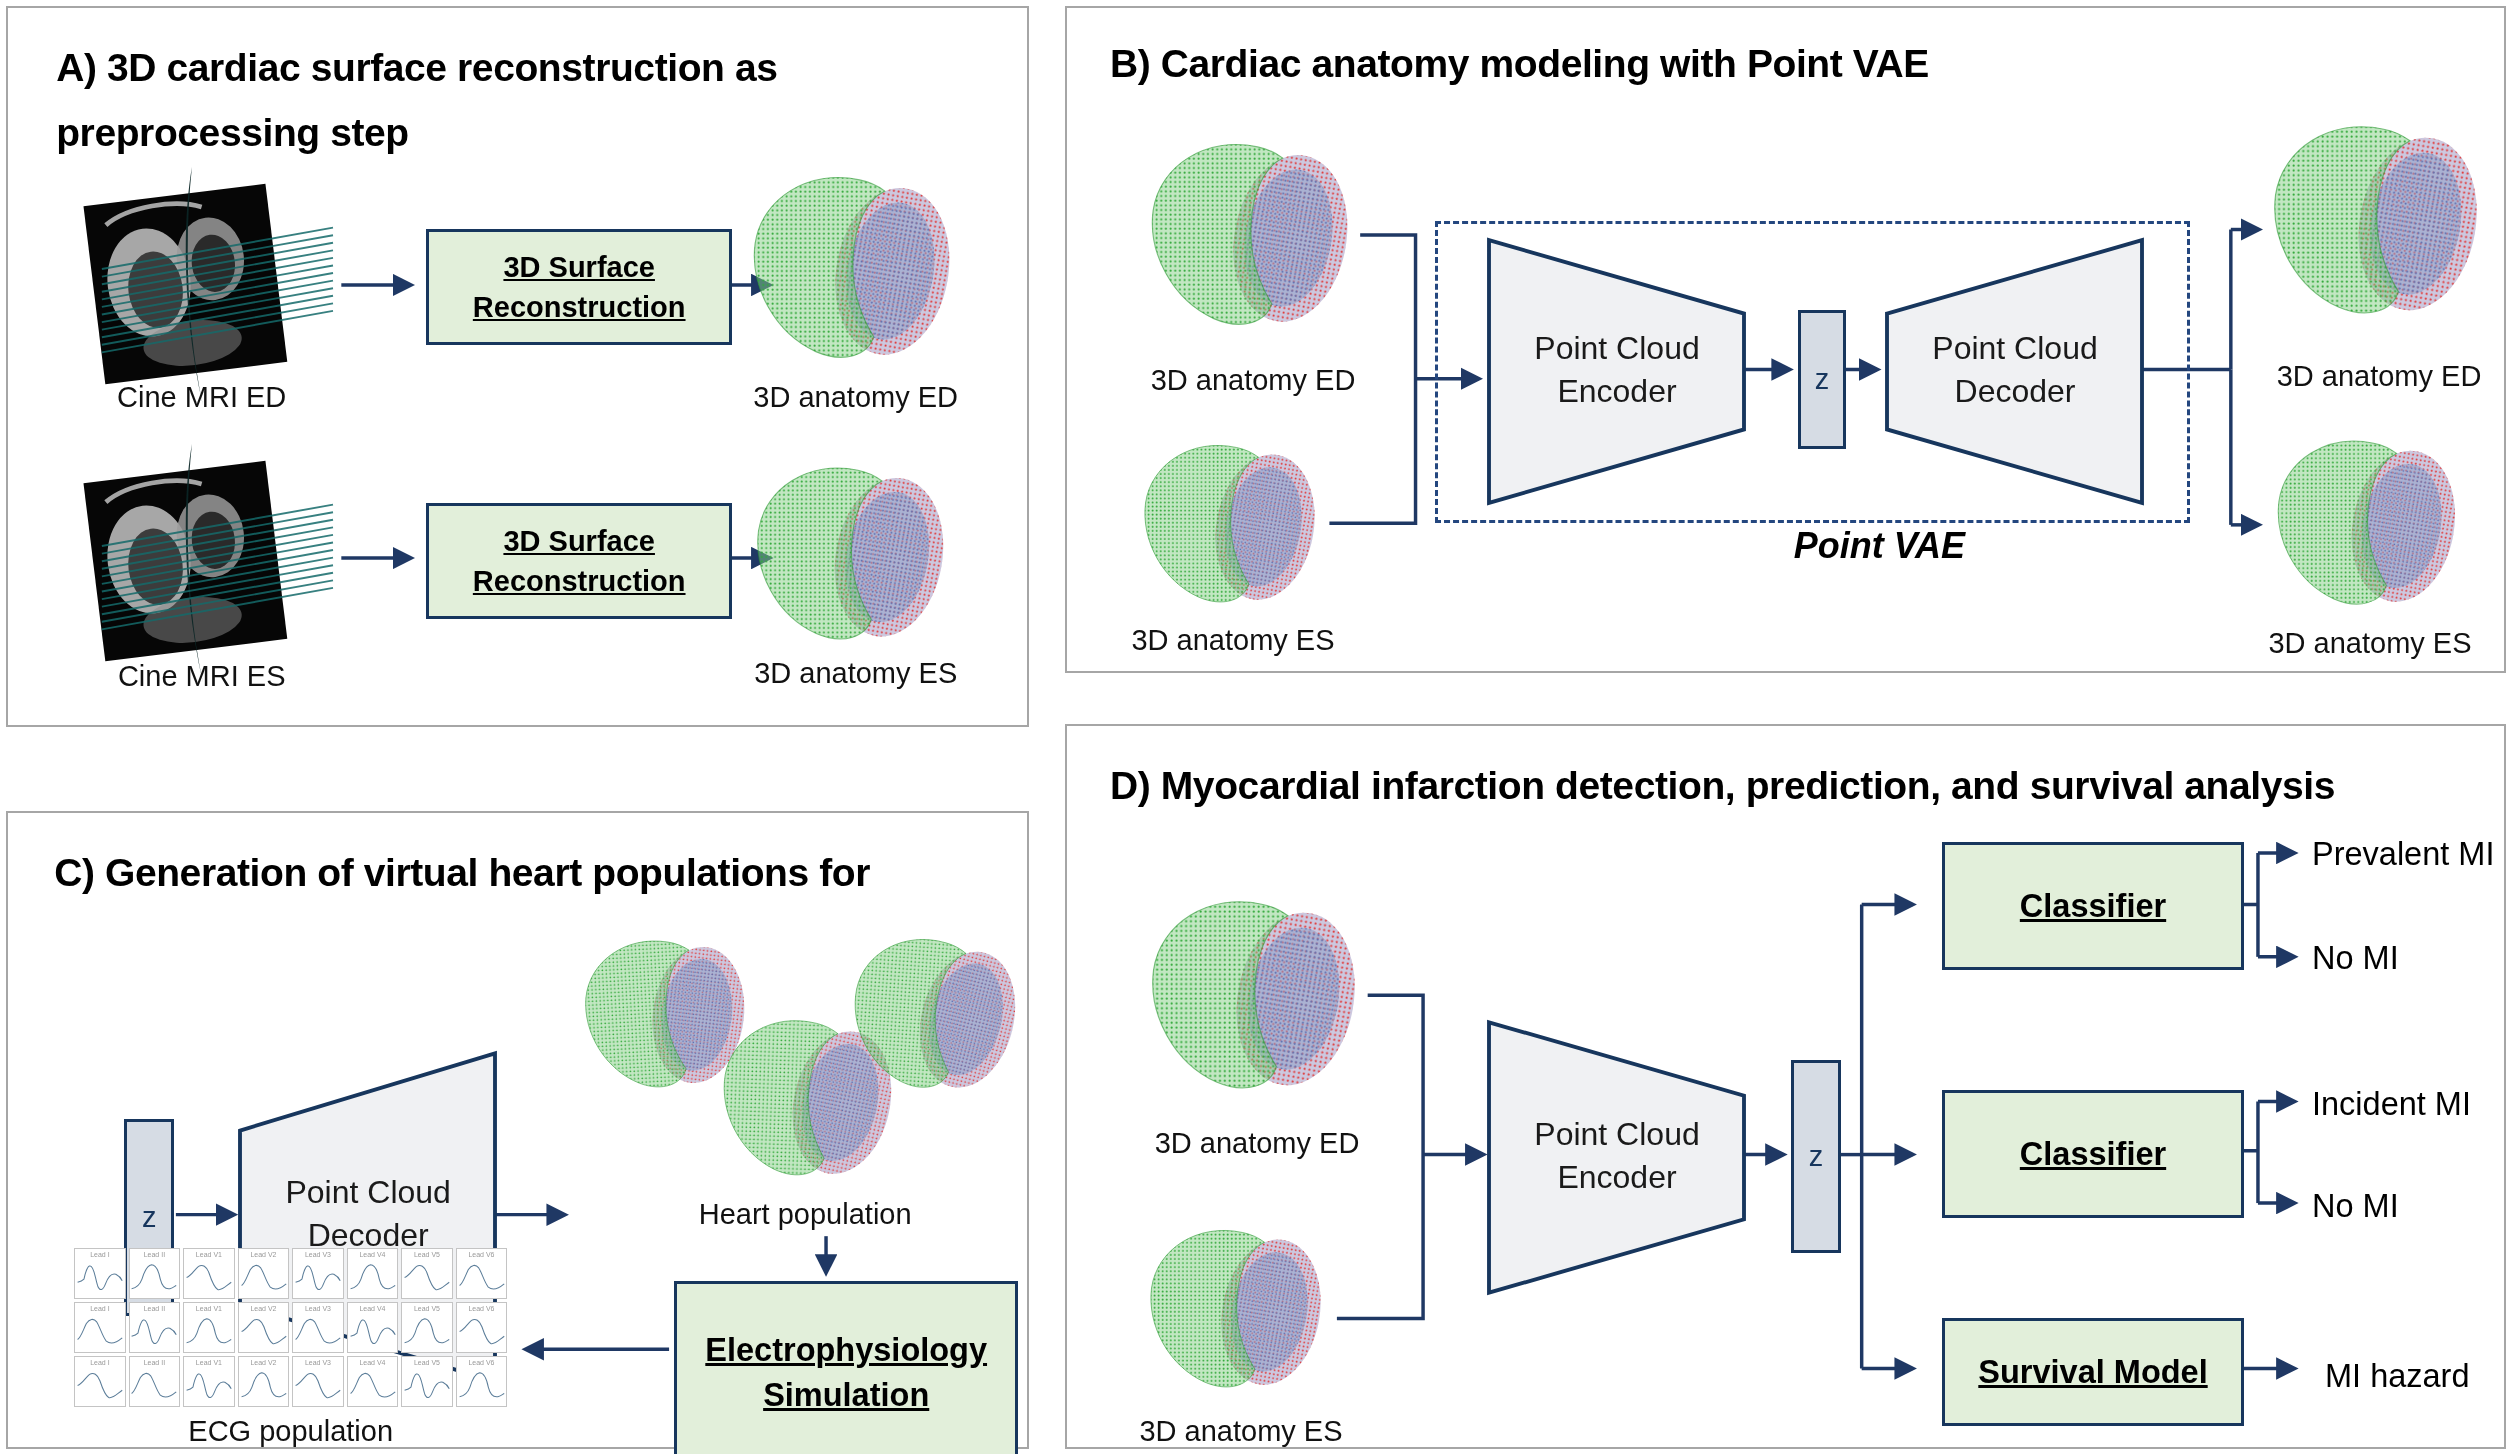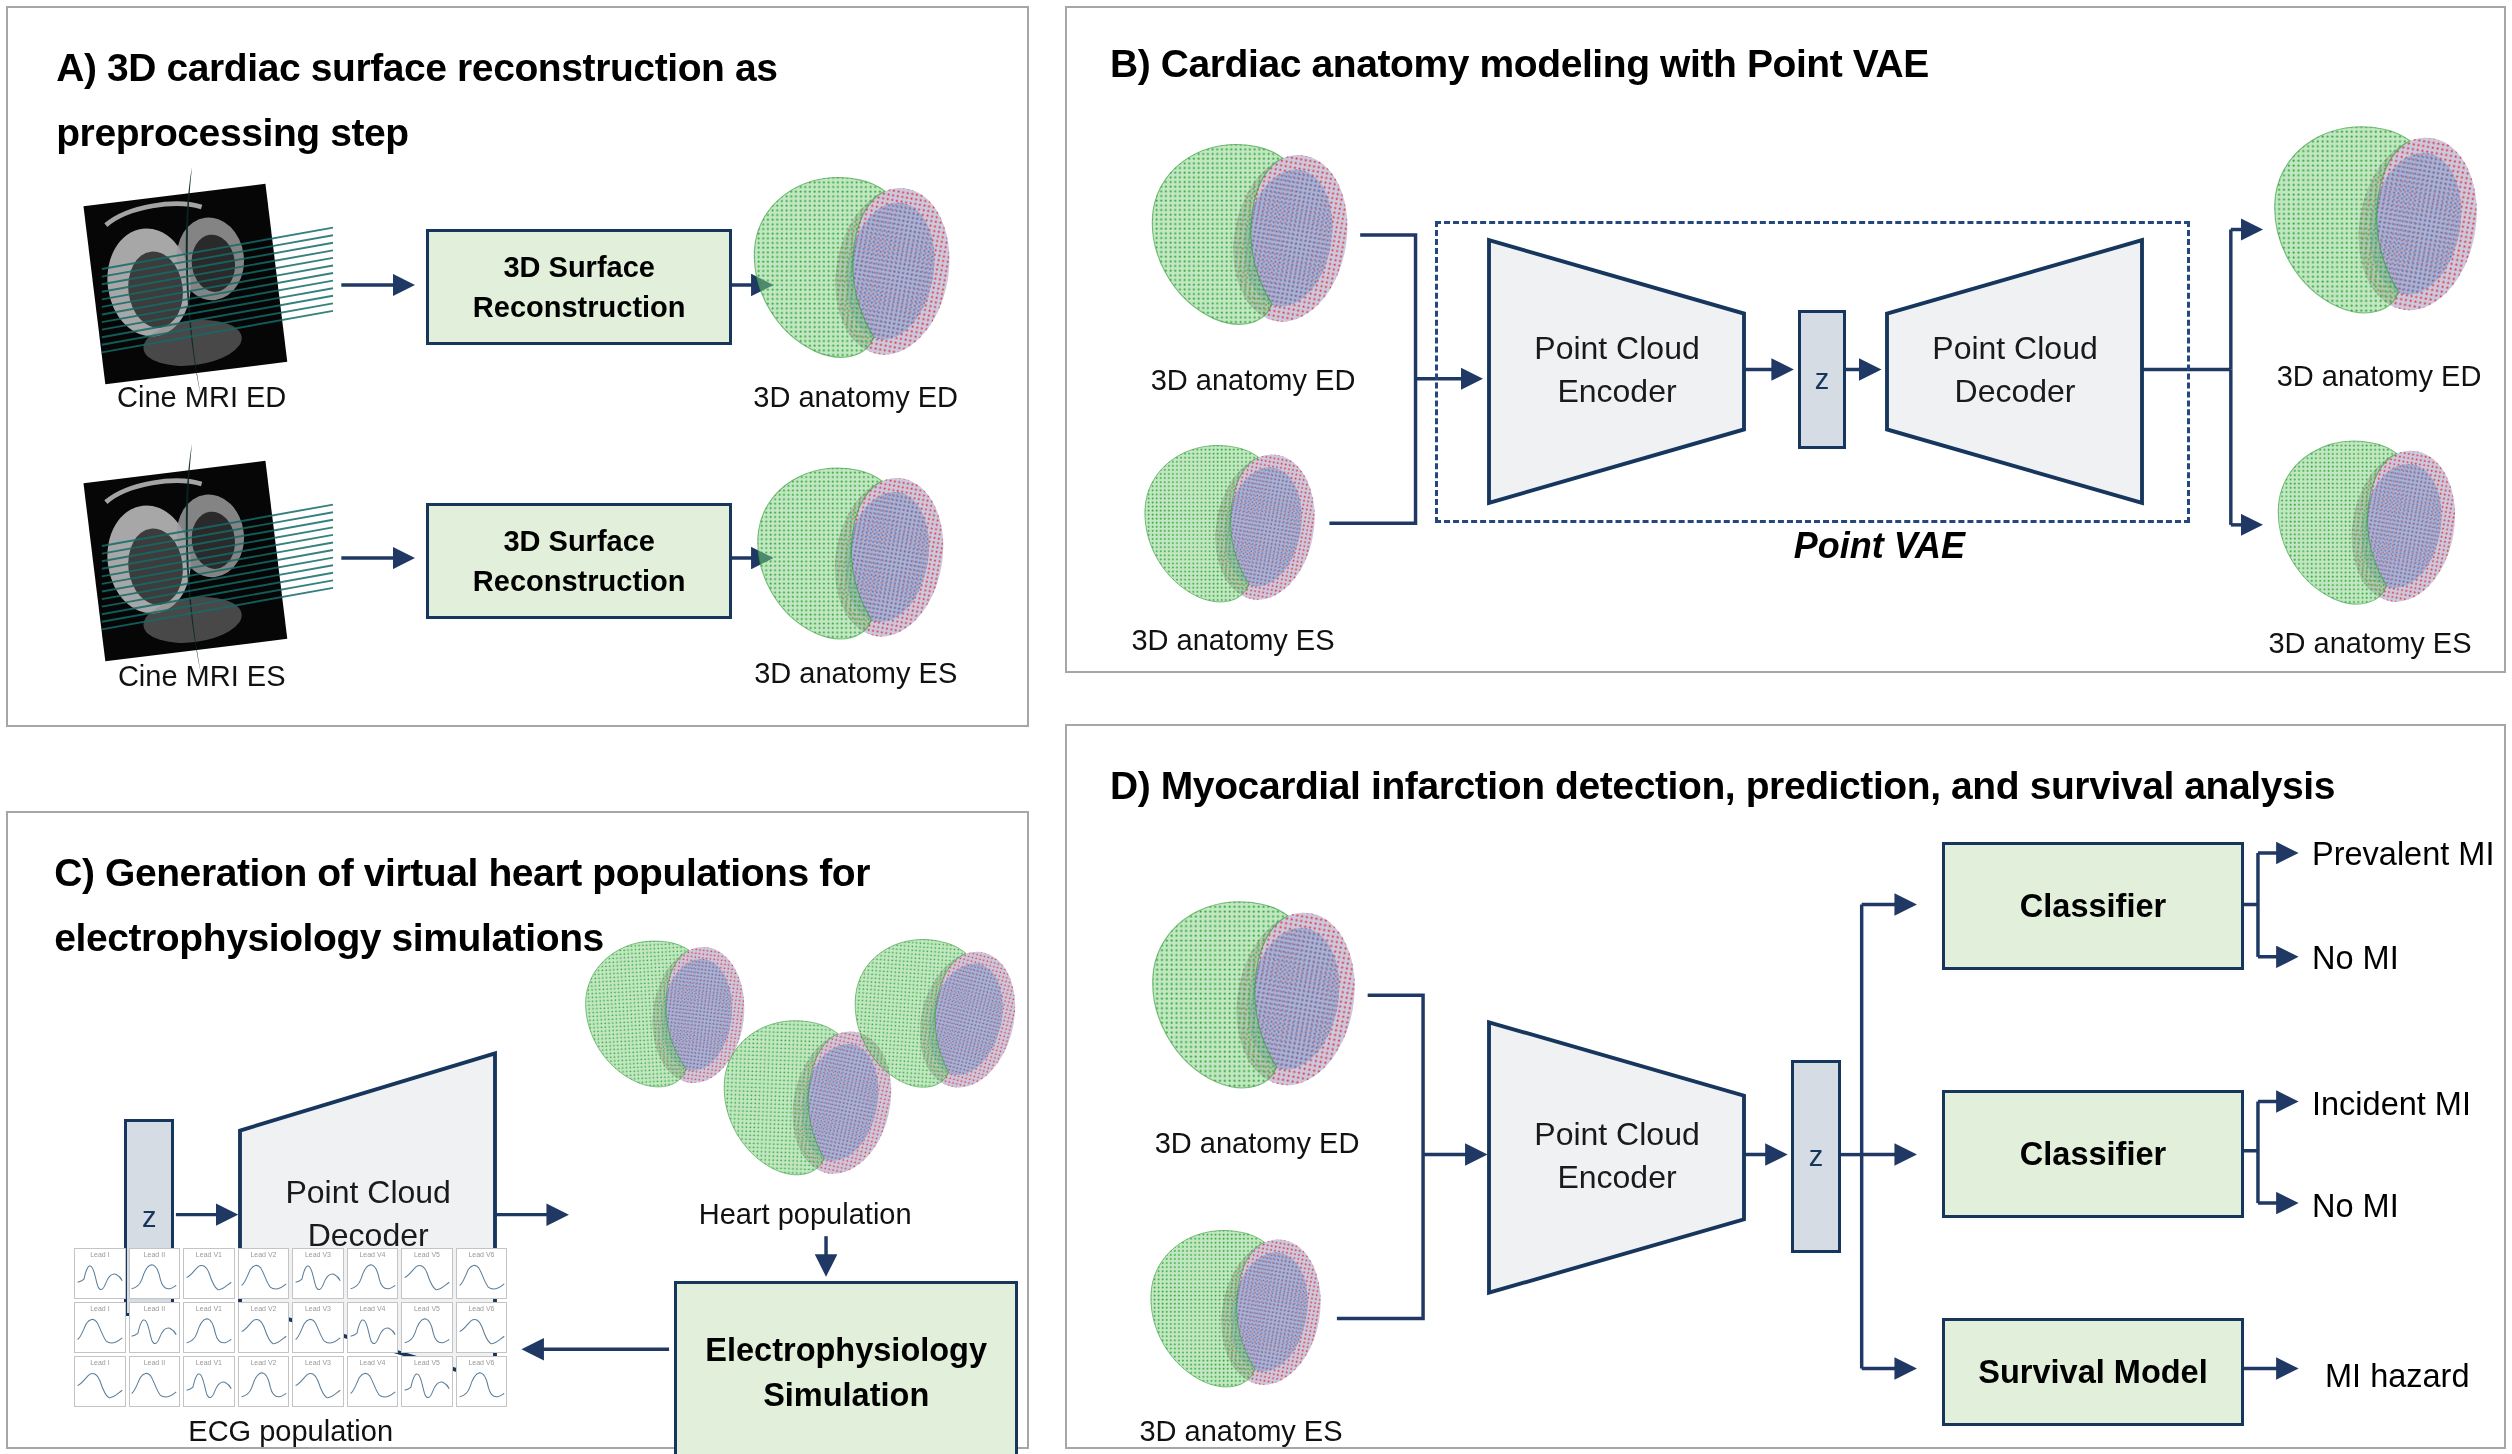--- a/index.html
+++ b/index.html
@@ -4,21 +4,21 @@
 <style>
   html,body{margin:0;padding:0;background:#fff;}
   body{font-family:"Liberation Sans",sans-serif;}
   #root{position:relative;width:2512px;height:1454px;background:#fff;overflow:hidden;}
   .panel{position:absolute;background:#fff;border:2.3px solid #a6a6a6;box-sizing:border-box;}
   .conn{position:absolute;left:0;top:0;width:100%;height:100%;pointer-events:none;}
   .conn line,.conn polyline{stroke:#1f3864;stroke-width:4.5;fill:none;}
   .ptitle{position:absolute;font-weight:700;color:#000;font-size:39px;line-height:65px;letter-spacing:-0.4px;white-space:nowrap;}
   .lbl{position:absolute;font-size:29px;color:#111;text-align:center;white-space:nowrap;}
   .gbox{position:absolute;background:#e2efda;border:3.9px solid #17365d;box-sizing:border-box;text-align:center;
-        font-weight:700;color:#000;display:flex;flex-direction:column;justify-content:center;}
+        font-weight:700;color:#000;display:flex;flex-direction:column;justify-content:center;text-decoration:underline;}
   .gbox .l{display:block;}
   .bx-a{font-size:29px;line-height:40px;}
   .bx-ep{font-size:32.5px;line-height:45px;}
   .bx-d{font-size:32.5px;line-height:39px;margin-left:20px;}
   .trap{position:absolute;overflow:visible;}
   .trap polygon{fill:#f0f1f3;stroke:#17365d;stroke-width:5;}
   .trap-text{position:absolute;text-align:center;font-size:32px;color:#1a1a1a;line-height:43px;}
   .zbox{position:absolute;background:#d6dce4;border:3.1px solid #17365d;box-sizing:border-box;
         display:flex;align-items:center;justify-content:center;font-size:29px;color:#17365d;}
   .dashed{position:absolute;border:3.1px dashed #24477f;box-sizing:border-box;}
@@ -210,21 +210,20 @@
           </marker>
         </defs>
       <line x1="217" y1="522" x2="292" y2="522" marker-end="url(#arrC)"></line>
       <line x1="632" y1="522" x2="722" y2="522" marker-end="url(#arrC)"></line>
       <line x1="1062" y1="550" x2="1062" y2="597" marker-end="url(#arrC)"></line>
       <line x1="858" y1="697" x2="672" y2="697" marker-end="url(#arrC)"></line>
     </svg>
 
     <div class="ptitle" style="left:46px;top:27px;">
       <div>C) Generation of virtual heart populations for</div>
-      <div>electrophysiology simulations</div>
     </div>
 
     <div class="zbox" style="left:116px;top:306px;width:50px;height:197px;">
       <span>z</span>
     </div>
 
     <svg class="trap" style="left:232px;top:240px;" width="255" height="329" viewBox="0 0 330 425">
       <polygon points="0,100 330,0 330,425 0,325"></polygon>
     </svg>
     <div class="trap-text" style="left:244px;top:358px;width:232px;">

